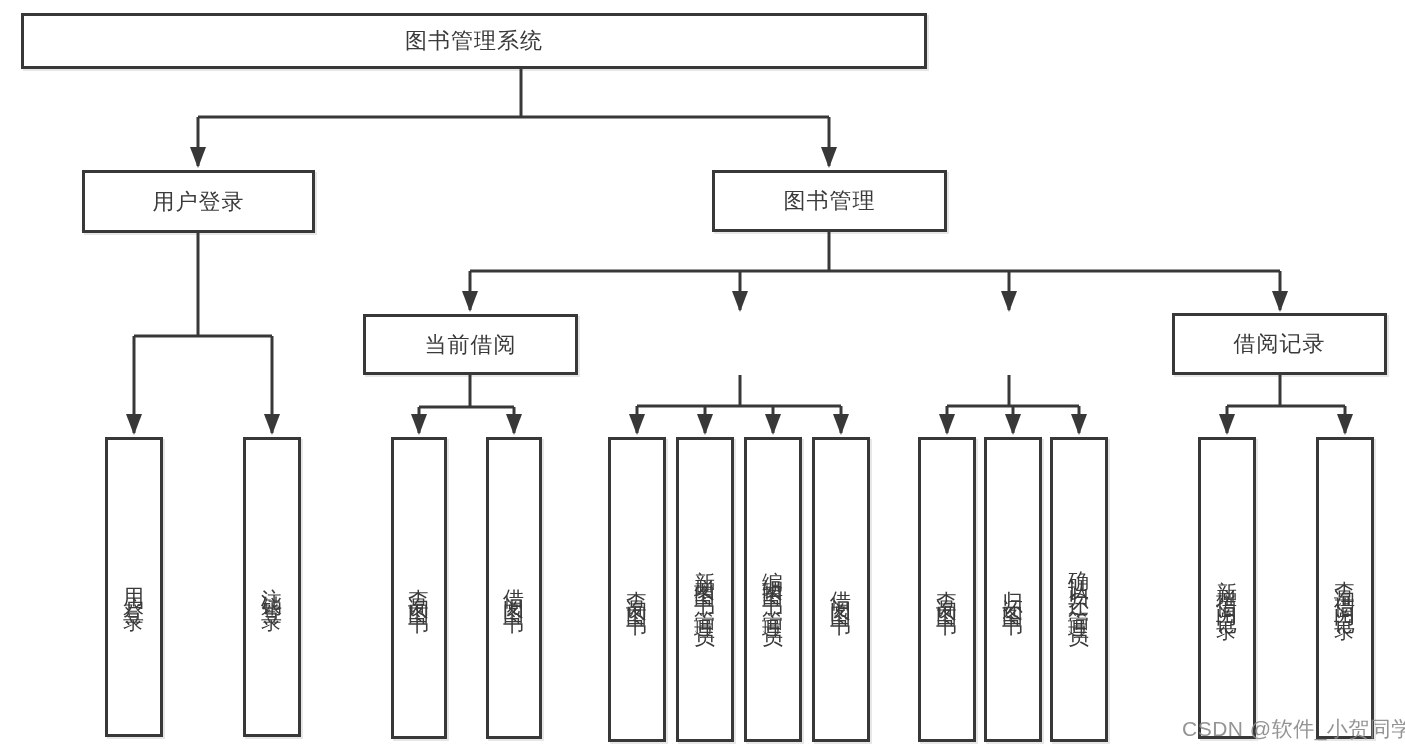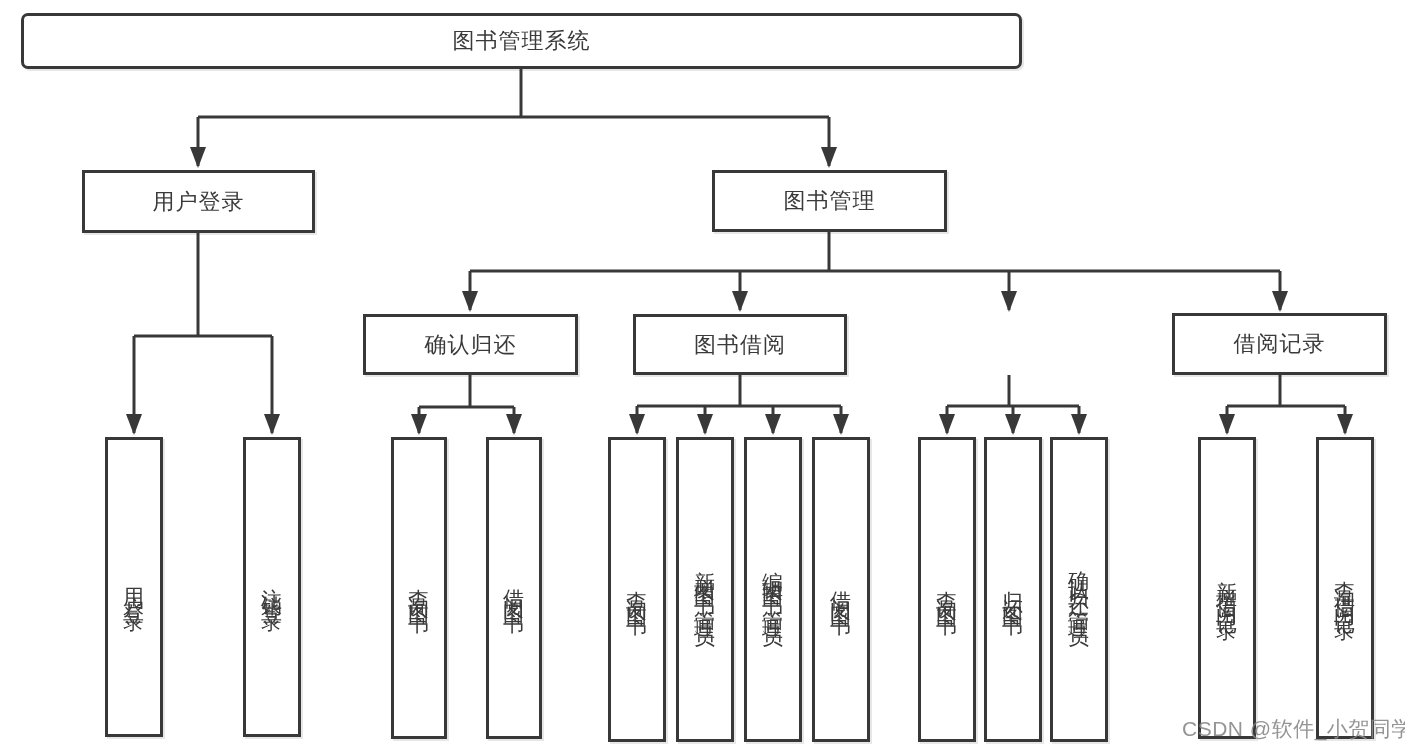--- a/index.html
+++ b/index.html
@@ -101,36 +101,33 @@
 
       <g>
         <path d="M1280,375 V406"></path>
         <path d="M1227,406 H1345"></path>
         <path d="M1227,406 V433" marker-end="url(#arw)"></path>
         <path d="M1345,406 V433" marker-end="url(#arw)"></path>
       </g>
     </g>
   </svg>
 
-  <div class="nbox" style="left:21px;top:13px;width:1001px;height:56px;border-radius:7px;">
+  <div class="nbox" style="left:21px;top:13px;width:906px;height:56px;">
     <span class="hlabel">图书管理系统</span>
   </div>
 
   <div class="nbox" style="left:82px;top:170px;width:233px;height:63px;">
     <span class="hlabel">用户登录</span>
   </div>
   <div class="nbox" style="left:712px;top:170px;width:235px;height:62px;">
     <span class="hlabel">图书管理</span>
   </div>
 
   <div class="nbox" style="left:363px;top:314px;width:215px;height:61px;">
-    <span class="hlabel">确认归还</span>
-  </div>
-  <div class="nbox" style="left:633px;top:314px;width:214px;height:61px;">
-    <span class="hlabel">图书借阅</span>
+    <span class="hlabel">当前借阅</span>
   </div>
   <div class="nbox" style="left:1172px;top:313px;width:215px;height:62px;">
     <span class="hlabel">借阅记录</span>
   </div>
 
   <div class="nbox" style="left:105px;top:437px;width:58px;height:300px;">
     <span class="vlabel">用户登录</span>
   </div>
   <div class="nbox" style="left:243px;top:437px;width:58px;height:300px;">
     <span class="vlabel">注销登录</span>

